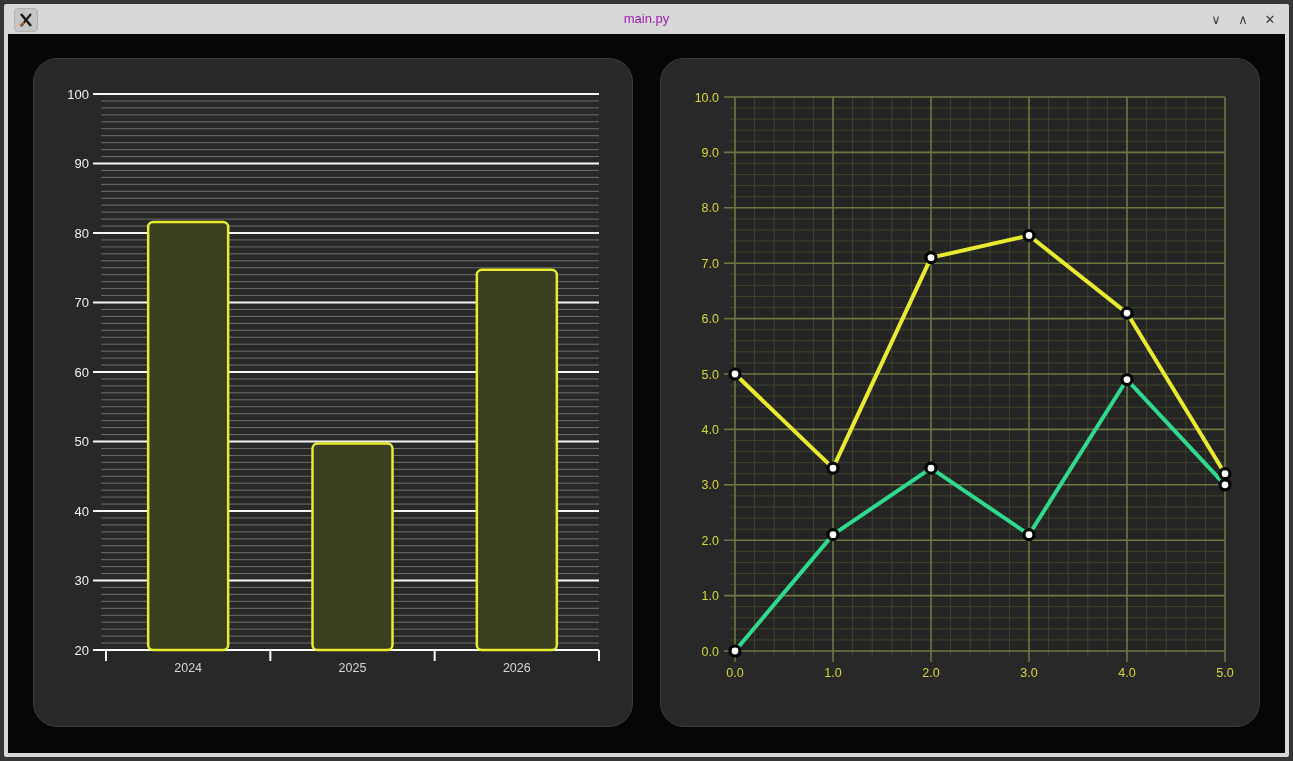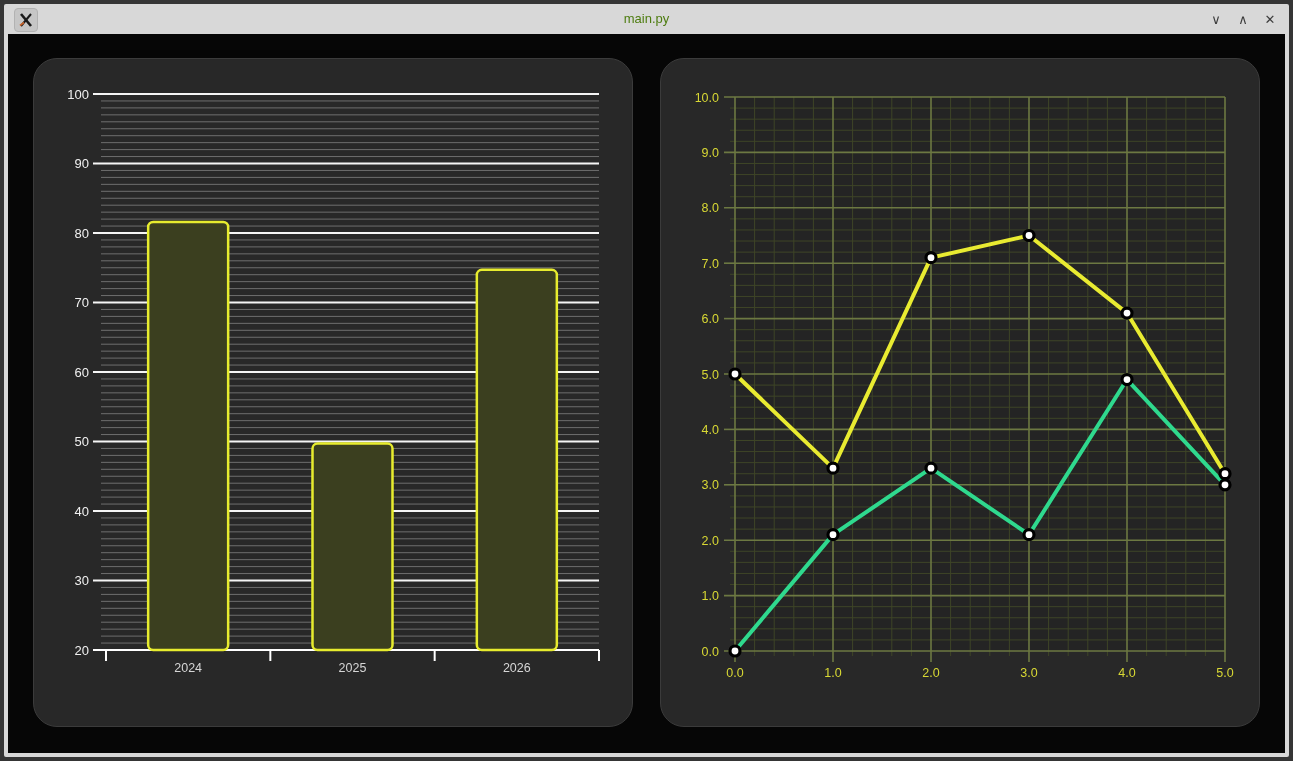--- a/index.html
+++ b/index.html
@@ -1,21 +1,21 @@
 <!DOCTYPE html>
 <html><head>
 <meta charset="utf-8">
 <style>
   html,body{margin:0;padding:0;width:1293px;height:761px;overflow:hidden;
     background:#353535;font-family:"Liberation Sans",sans-serif;}
   #window{position:absolute;left:4px;top:4px;width:1285px;height:753px;
     background:#d8d8d8;border-radius:2px;box-sizing:border-box;}
   #titlebar{position:relative;height:30px;width:100%;}
   #win-title{position:absolute;left:0;right:0;top:0;height:30px;line-height:30px;
-    text-align:center;font-size:13px;color:#4d7c0f;}
+    text-align:center;font-size:13px;color:#a21caf;}
   #app-icon{position:absolute;left:10px;top:4px;width:22px;height:22px;
     background:#c6c6c6;border:1px solid #b2b2b2;border-radius:4px;
     display:flex;align-items:center;justify-content:center;}
   #win-controls{position:absolute;right:10px;top:0;height:30px;
     display:flex;align-items:center;gap:9px;}
   .win-btn{width:18px;height:18px;display:flex;align-items:center;justify-content:center;
     font-size:13px;color:#3d3d3d;cursor:default;}
   #content{position:absolute;left:4px;right:4px;top:30px;bottom:4px;background:#060606;}
   .panel{position:absolute;top:24px;width:600px;height:669px;background:#282828;
     border:1px solid #3b3b3b;border-radius:24px;box-sizing:border-box;overflow:hidden;}

